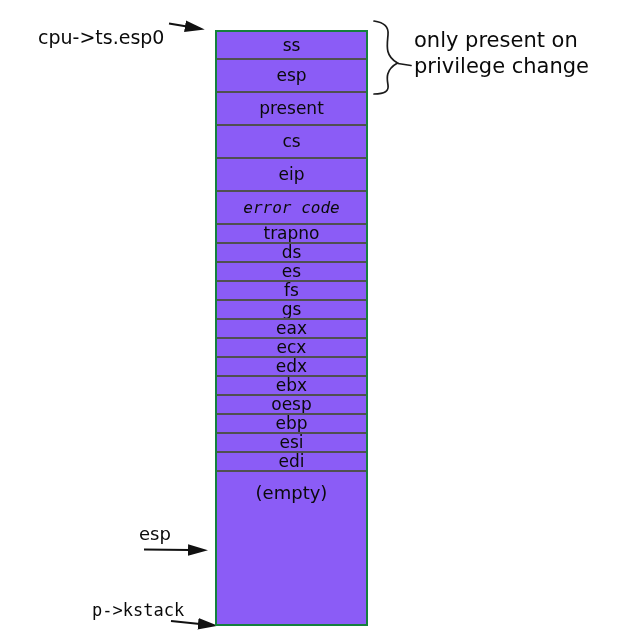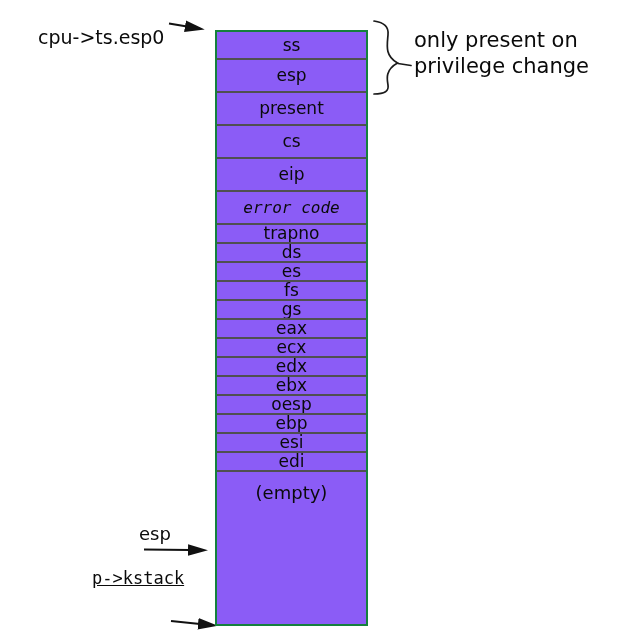--- a/index.html
+++ b/index.html
@@ -48,23 +48,22 @@
   .mono {
     font-family: "DejaVu Sans Mono", "Liberation Mono", monospace;
     font-size: 16px;
     font-style: italic;
   }
   
   .lbl { position: absolute; white-space: nowrap; }
   .lbl-esp0   { left: 38px;  top: 26px;  font-size: 19px; }
   .lbl-esp    { left: 139px; top: 523px; font-size: 18px; }
   .lbl-kstack {
-    left: 92px; top: 568px; font-size: 17px;
+    left: 92px; top: 600px; font-size: 17px;
     font-family: "DejaVu Sans Mono", "Liberation Mono", monospace;
-    text-decoration: underline;
   }
   .note {
     position: absolute;
     left: 414px;
     top: 27px;
     font-size: 21px;
     line-height: 26px;
   }
   .note div { white-space: nowrap; }
   

